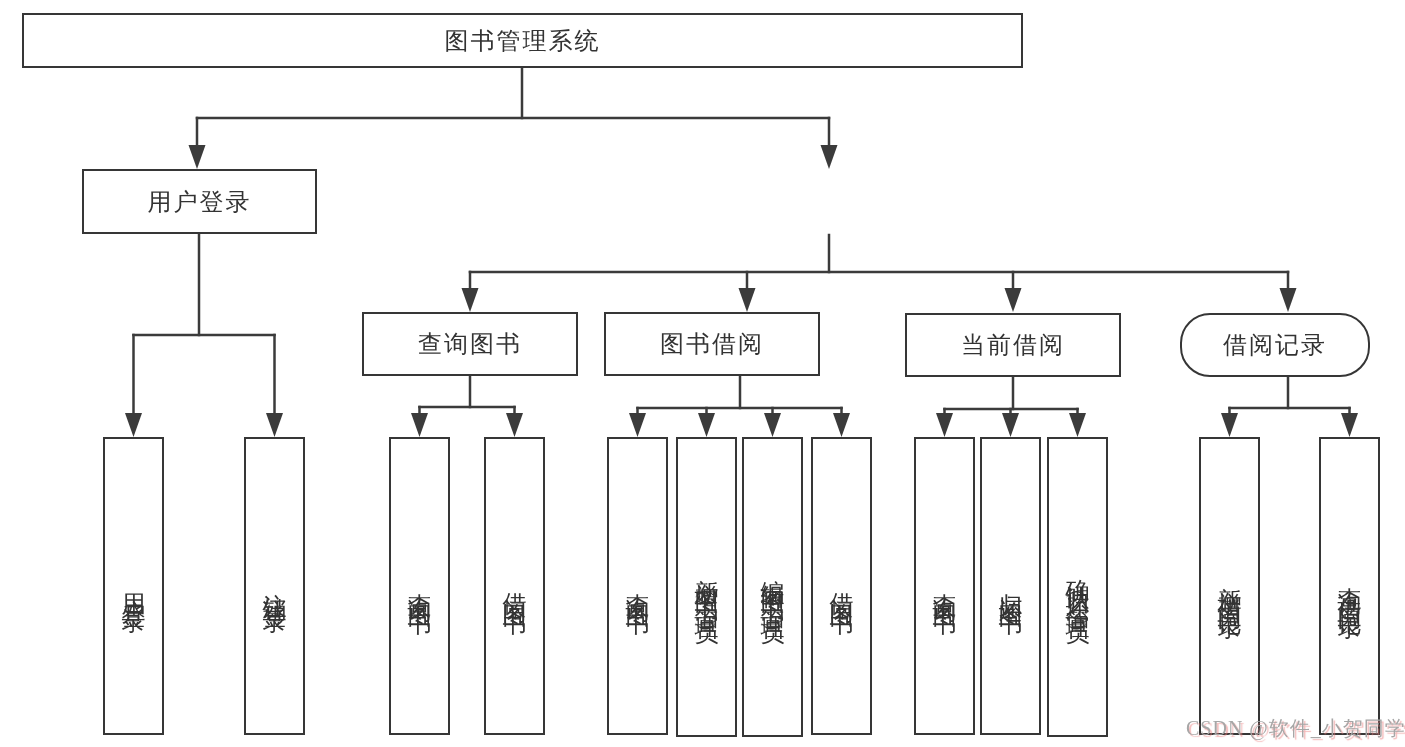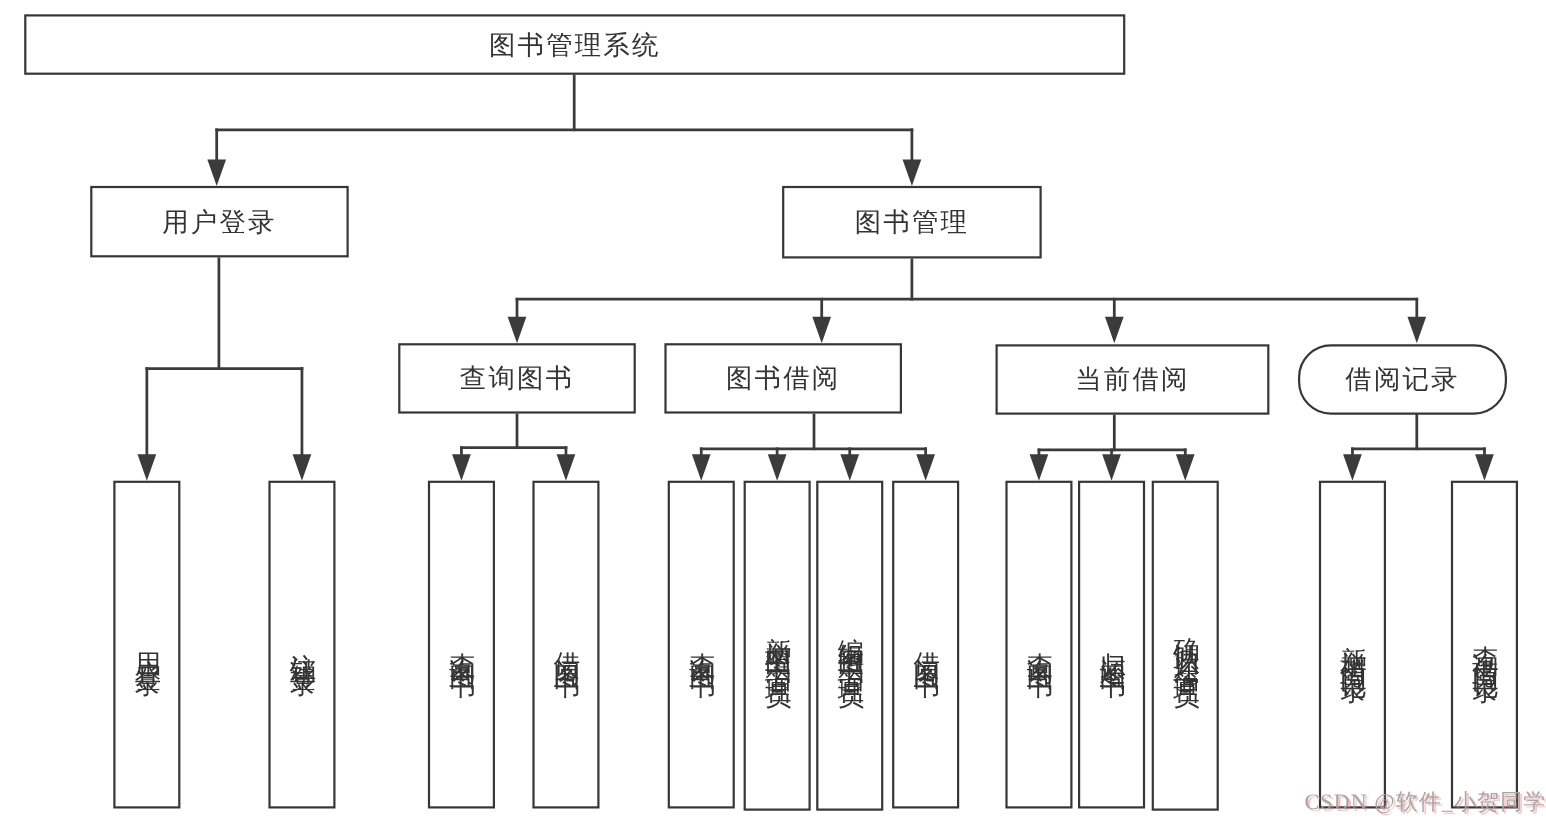--- a/index.html
+++ b/index.html
@@ -136,31 +136,28 @@
     </g>
   </svg>
 
   <div class="node" style="left:22px; top:13px; width:1001px; height:55px;">
     <span>图书管理系统</span>
   </div>
 
   <div class="node" style="left:82px; top:169px; width:235px; height:65px;">
     <span>用户登录</span>
   </div>
-  <div class="node" style="left:711px; top:169px; width:236px; height:66px;">
-    <span>图书管理</span>
-  </div>
 
   <div class="node" style="left:362px; top:312px; width:216px; height:64px;">
     <span>查询图书</span>
   </div>
   <div class="node" style="left:604px; top:312px; width:216px; height:64px;">
     <span>图书借阅</span>
   </div>
-  <div class="node" style="left:905px; top:313px; width:249px; height:64px;">
+  <div class="node" style="left:905px; top:313px; width:216px; height:64px;">
     <span>当前借阅</span>
   </div>
   <div class="node" style="left:1180px; top:313px; width:190px; height:64px;border-radius:30px;">
     <span>借阅记录</span>
   </div>
 
   <div class="node leaf" style="left:103px; top:437px; width:61px; height:298px;">
     <span>用户登录</span>
   </div>
   <div class="node leaf" style="left:244px; top:437px; width:61px; height:298px;">

